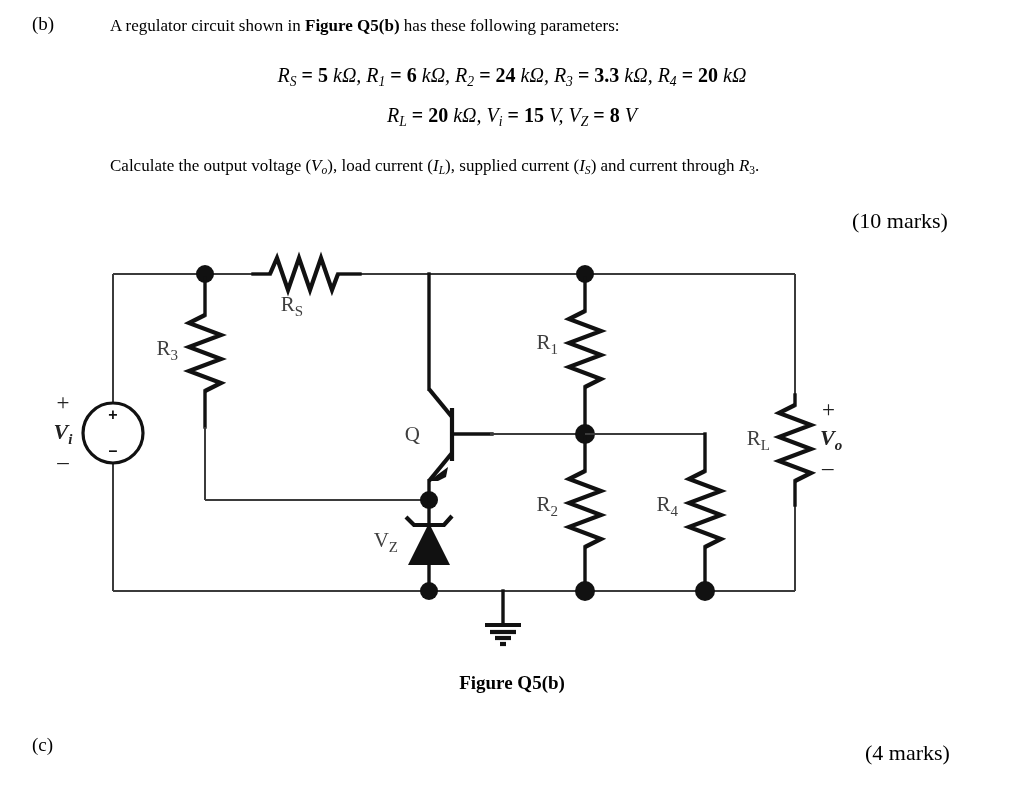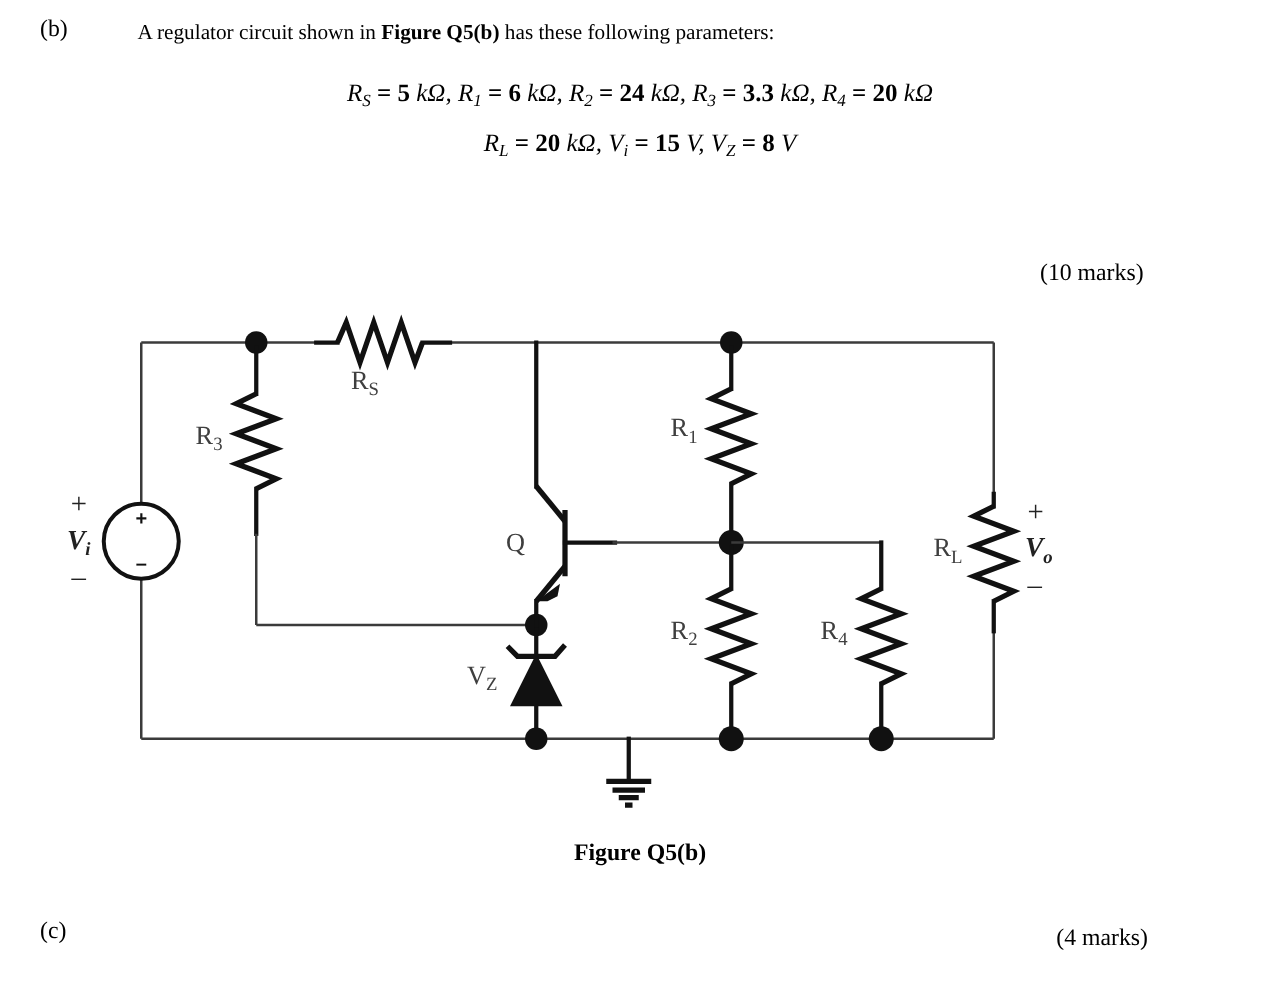--- a/index.html
+++ b/index.html
@@ -47,21 +47,22 @@
   .formula .num { font-style: normal; font-weight: bold; }
 
   sub {
     font-size: 0.68em;
     vertical-align: -0.28em;
     line-height: 0;
   }
 
   .marks {
     position: absolute;
-    font-size: 19px;
+    font-size: 22px;
+    margin-left: 20px;
   }
 
   .fig-caption {
     position: absolute;
     width: 1024px;
     text-align: center;
     font-size: 19px;
     font-weight: bold;
   }
 
@@ -144,20 +145,24 @@
     <span><i>R</i><sub>3</sub> <span class="num">=</span> <span class="num">3.3</span> <i>kΩ</i>,</span>
     <span><i>R</i><sub>4</sub> <span class="num">=</span> <span class="num">20</span> <i>kΩ</i></span>
   </div>
 
   <div class="formula" style="top:104px;">
     <span><i>R</i><sub>L</sub> <span class="num">=</span> <span class="num">20</span> <i>kΩ</i>,</span>
     <span><i>V</i><sub>i</sub> <span class="num">=</span> <span class="num">15</span> <i>V</i>,</span>
     <span><i>V</i><sub>Z</sub> <span class="num">=</span> <span class="num">8</span> <i>V</i></span>
   </div>
 
+  <div class="q-body" style="left:110px; top:152px; width:840px;">
+    Calculate the output voltage (<i>V<sub>o</sub></i>), load current (<i>I<sub>L</sub></i>), supplied current (<i>I<sub>S</sub></i>) and current
+    through <i>R</i><sub>3</sub>.
+  </div>
 
   <div class="marks" style="left:832px; top:208px;">(10 marks)</div>
 
   <svg id="circuit-figure" viewBox="0 0 1024 410">
 
     <path class="wire" d="M113,29 L205,29"></path>
     <path class="wire" d="M205,29 L253,29"></path>
     <path class="wire" d="M355,29 L429,29"></path>
     <path class="wire" d="M429,29 L585,29"></path>
     <path class="wire" d="M585,29 L795,29"></path>

